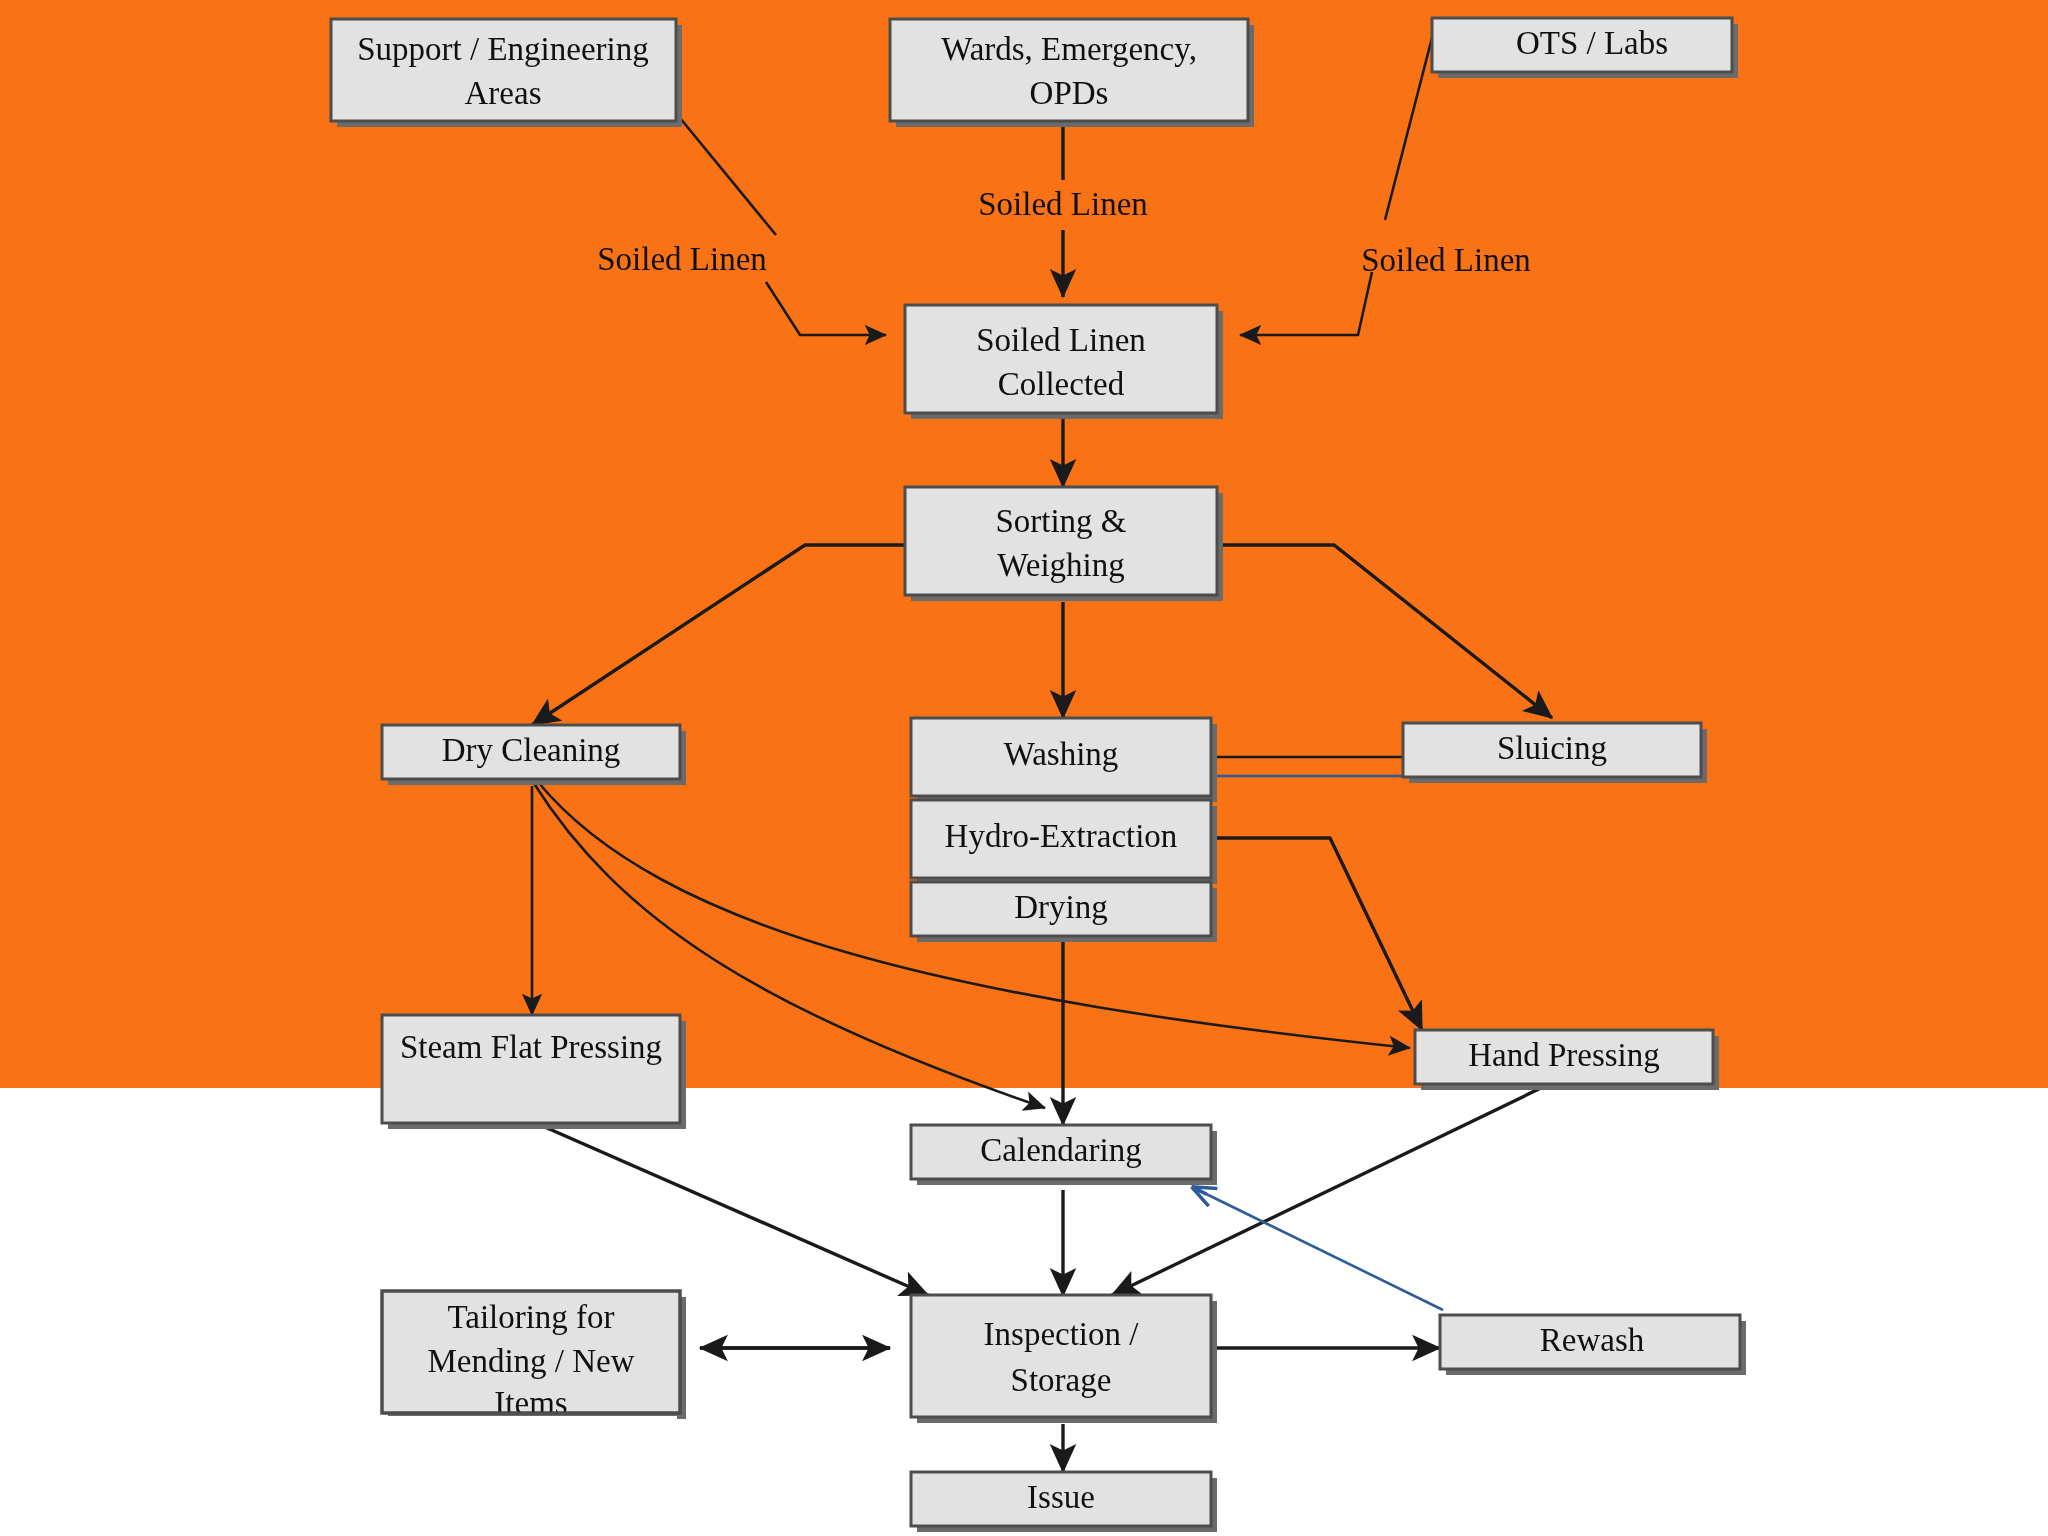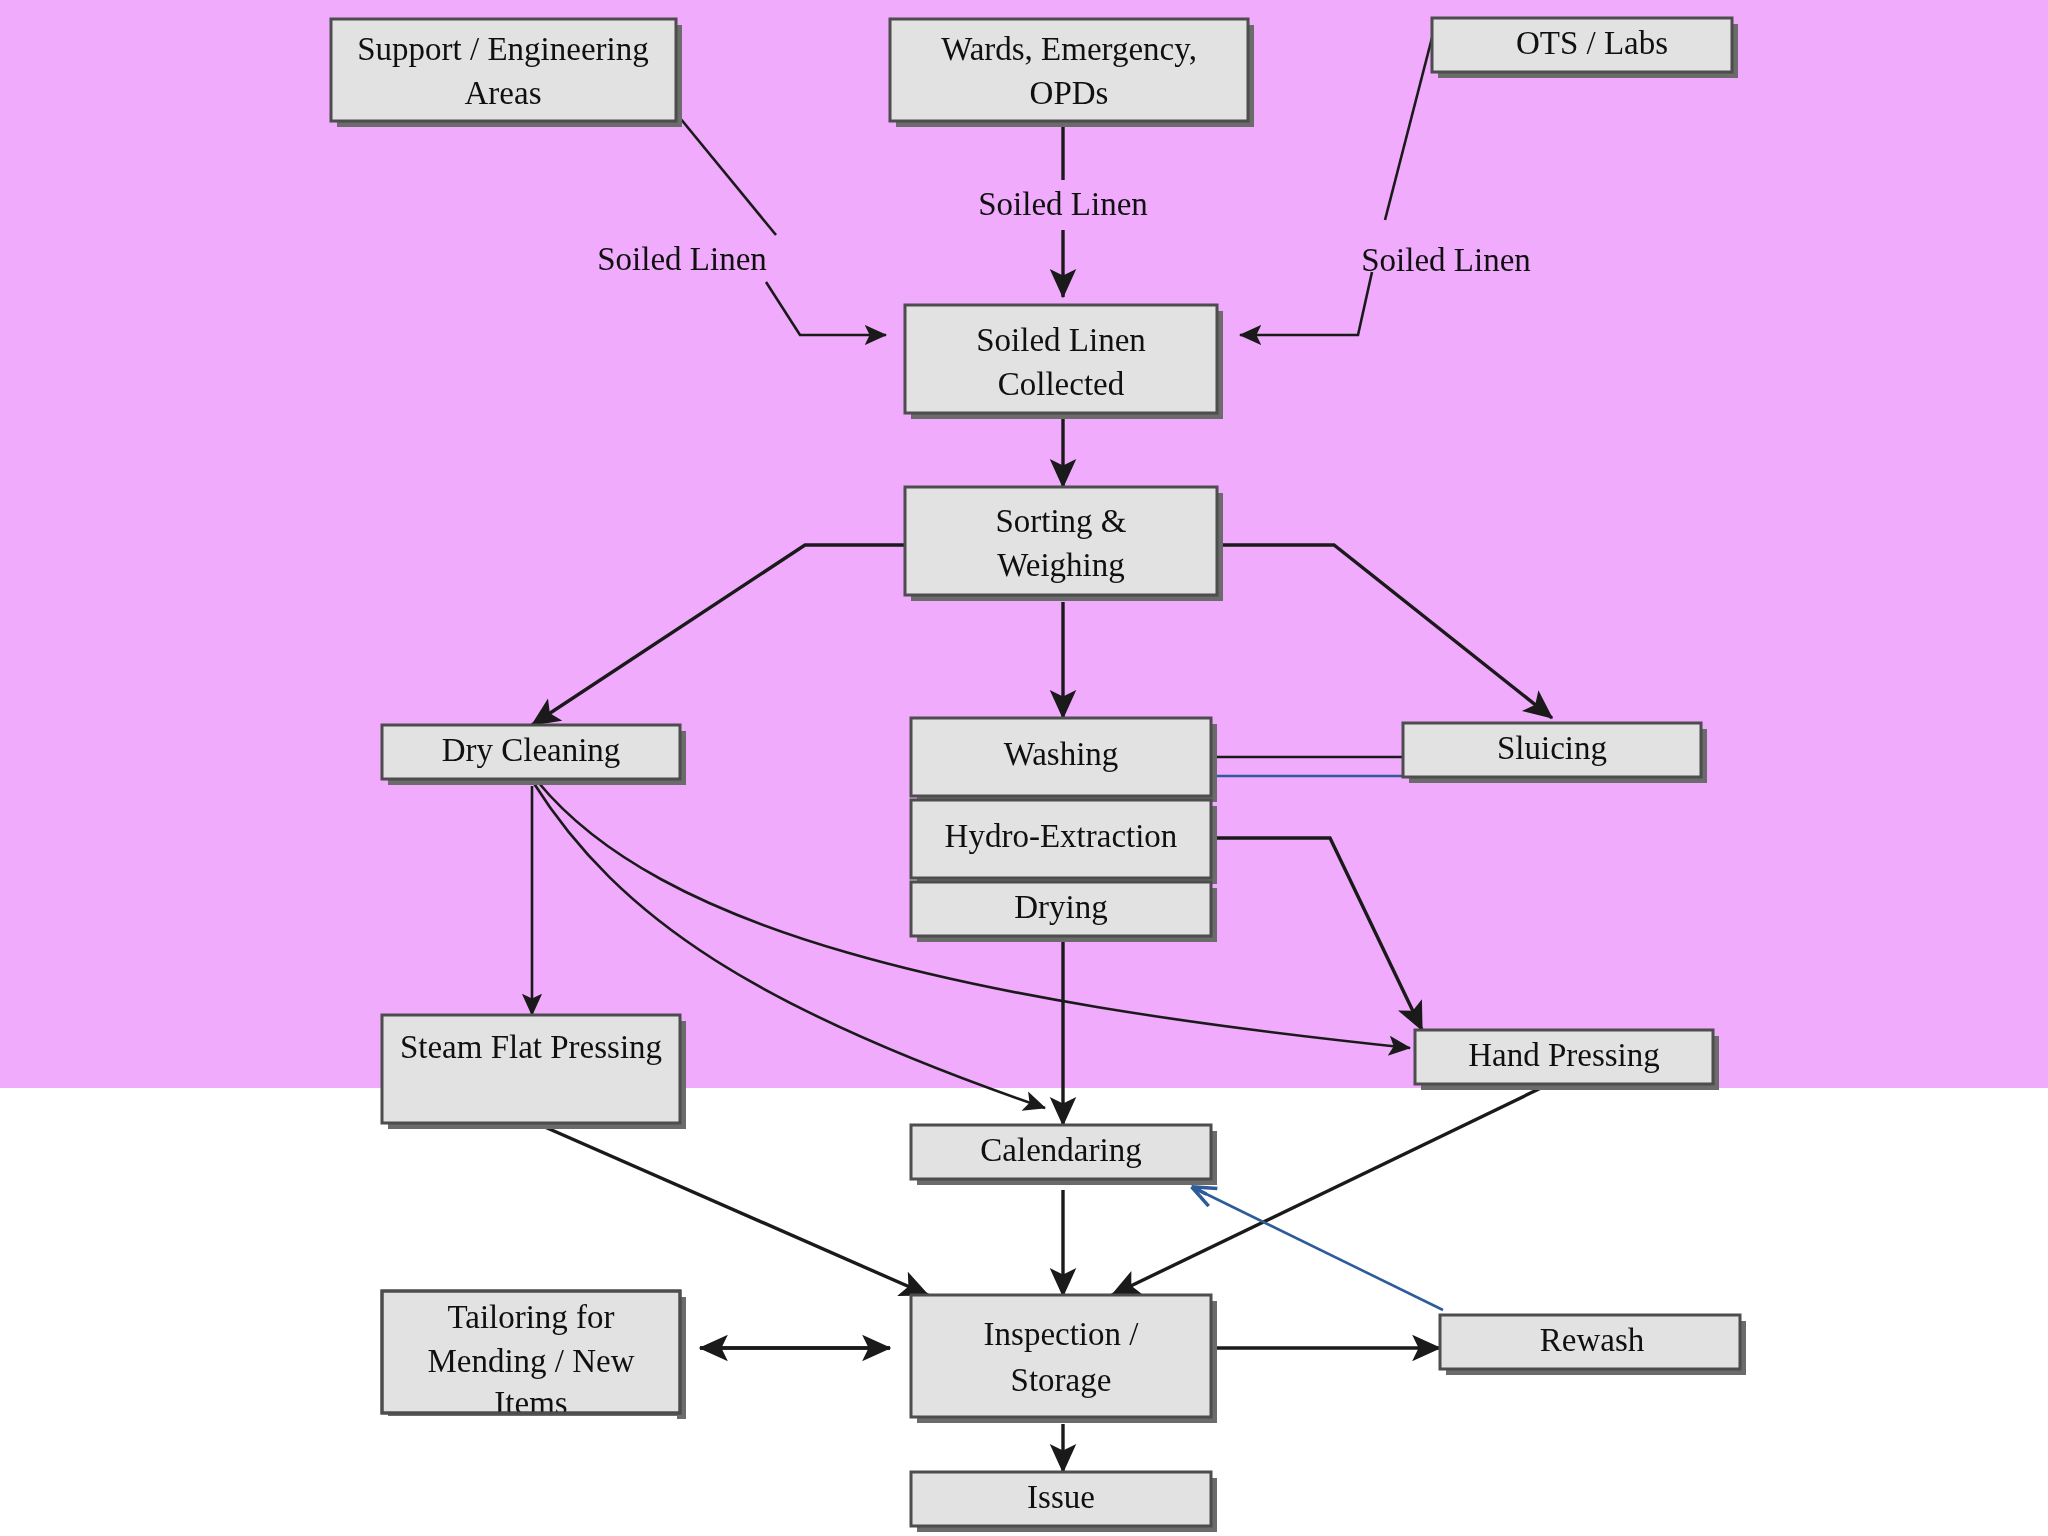--- a/index.html
+++ b/index.html
@@ -10,21 +10,21 @@
   body {
     width: 2048px;
     height: 1536px;
     overflow: hidden;
     font-family: "Liberation Serif", "DejaVu Serif", serif;
   }
   #diagram-root {
     position: relative;
     width: 2048px;
     height: 1088px;
-    background: #f0abfc;
+    background: #f97316;
     text-align: center;
   }
   svg#flow {
     position: absolute;
     top: 0;
     left: 0;
     width: 2048px;
     height: 1536px;
     display: block;
   }

